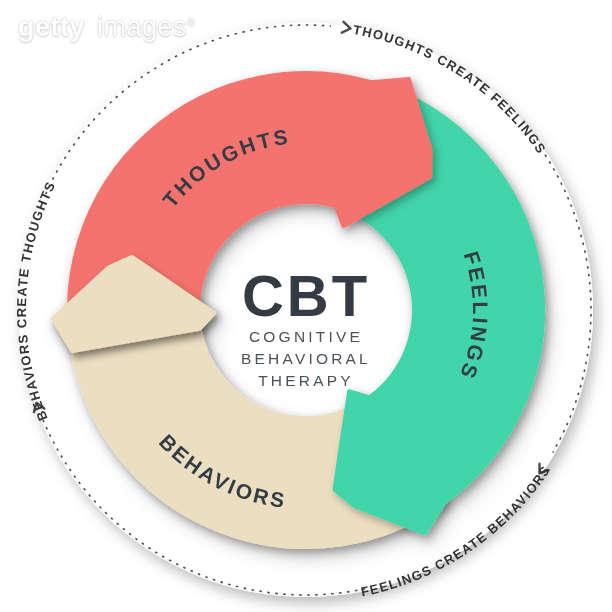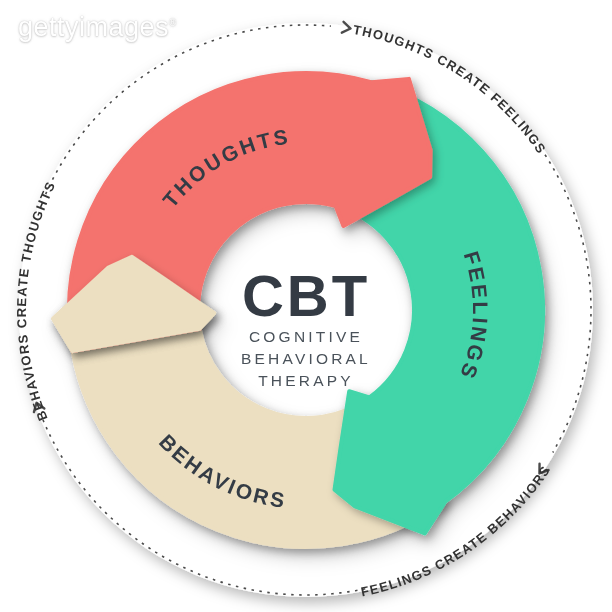--- a/index.html
+++ b/index.html
@@ -9,22 +9,22 @@
   .outer-label{font-family:"Liberation Sans",sans-serif;font-weight:600;font-size:13px;letter-spacing:1.3px;text-anchor:middle;}
   .cbt-acronym{font-family:"Liberation Sans",sans-serif;font-weight:700;font-size:58px;letter-spacing:3px;text-anchor:middle;}
   .cbt-sub{font-family:"Liberation Sans",sans-serif;font-weight:400;font-size:15.5px;letter-spacing:3.2px;text-anchor:middle;}
   .watermark{
     position:absolute;left:18px;top:12px;
     font-family:"Liberation Sans",sans-serif;
     font-size:27px;color:#ffffff;letter-spacing:0.5px;
     text-shadow:0 0 1px #c7c7c7, 0 1px 2px rgba(0,0,0,0.14), 0 0 3px rgba(180,180,180,0.45);
     user-select:none;
   }
-  .watermark .bold{font-weight:400;}
-  .watermark .light{font-weight:400;}
+  .watermark .bold{font-weight:700;}
+  .watermark .light{font-weight:400;margin-left:12px;}
   .watermark sup{font-size:10px;}
 </style>
 </head>
 <body>
 
 <div class="stage">
 
   <svg width="612" height="612" viewBox="0 0 612 612">
     <defs id="dyn-defs">
       <filter id="f-disc" x="-20%" y="-20%" width="140%" height="140%">

